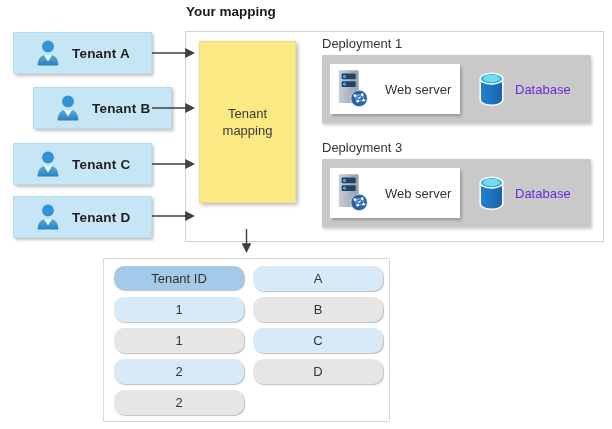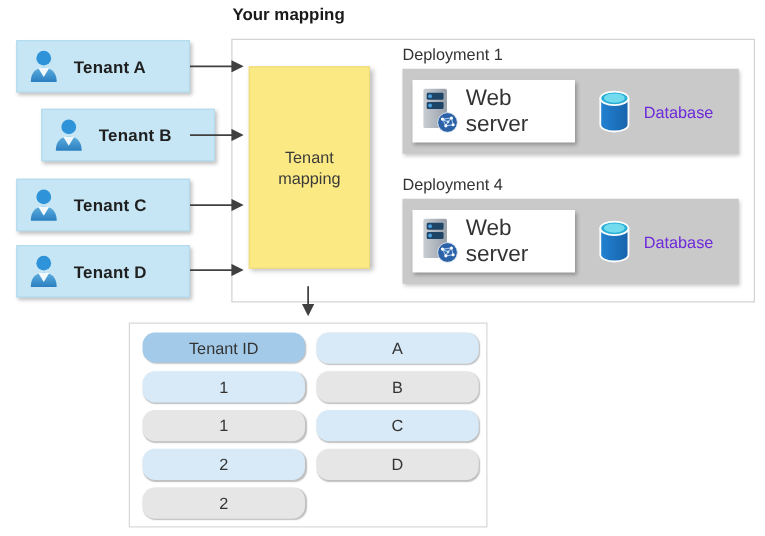--- a/index.html
+++ b/index.html
@@ -11,35 +11,35 @@
   
   .arrows { position:absolute; left:0; top:0; width:612px; height:429px; pointer-events:none; z-index:10; }
   .arrow-line { stroke:var(--arrow-color,#404040); stroke-width:1.4; fill:none; }
   .arrow-head { fill:var(--arrow-color,#404040); }
 
   
   .tenant {
     position:absolute; left:13px; width:139px; height:42px; box-sizing:border-box;
     background:var(--tenant-box-fill,#c6e6f5); border:1px solid #b4dbee;
     box-shadow:1.5px 2px 3px rgba(0,0,0,.25);
-    display:flex; align-items:center; padding-left:6px;
+    display:flex; align-items:center; padding-left:19px;
   }
   .tenant-a { top:32px; } .tenant-b { top:87px;margin-left:20px; } .tenant-c { top:143px; } .tenant-d { top:196px; }
   .tenant .t-label { font-weight:bold; font-size:13.5px; color:#1f1f1f; margin-left:9px; letter-spacing:.2px; }
 
   
   .solution-title { position:absolute; left:186px; top:4px; font-weight:bold; font-size:13.5px; color:#1a1a1a; }
   .solution {
     position:absolute; left:185px; top:31px; width:419px; height:211px;
     background:#ffffff; border:1px solid #d4d4d4; box-sizing:border-box;
   }
 
   
   .mapping-box {
-    position:absolute; left:13px; top:21px; width:97px; height:162px; box-sizing:border-box;
+    position:absolute; left:13px; top:9px; width:97px; height:162px; box-sizing:border-box;
     background:var(--tenant-mapping-fill,#fbe983); border:1px solid #eedc7f;
     box-shadow:2px 2px 4px rgba(0,0,0,.28);
     display:flex; align-items:center; justify-content:center; text-align:center;
   }
   .mapping-box .m-label { display:block; width:72px; font-size:13px; line-height:17px; color:#3a3a3a; }
 
   
   .deployment { position:absolute; left:136px; width:269px; }
   .dep-1 { top:4px; } .dep-2 { top:108px; }
   .dep-label { font-size:13px; color:#333; height:19px; }
@@ -47,21 +47,21 @@
     width:269px; height:68px; box-sizing:border-box;
     background:var(--deployment-box-fill,#c9c9c9);
     box-shadow:1px 2px 3px rgba(0,0,0,.22);
     display:flex; align-items:center; padding-left:8px;
   }
   .server-box {
     width:130px; height:50px; box-sizing:border-box; background:#ffffff;
     box-shadow:1.5px 2px 3px rgba(0,0,0,.28);
     display:flex; align-items:center; padding-left:6px;
   }
-  .server-box .s-label { font-size:18px; color:#333; margin-left:6px; }
+  .server-box .s-label { font-size:13px; color:#333; margin-left:17px; }
   .db-group { display:flex; align-items:center; margin-left:18px; }
   .db-group .d-label { font-size:13px; color:#6d28d9; margin-left:10px; }
 
   
   .map-table {
     position:absolute; left:103px; top:258px; width:287px; height:164px; box-sizing:border-box;
     background:#ffffff; border:1px solid #d9d9d9; padding:7px 8px 8px 10px;
   }
   .map-grid { display:grid; grid-template-columns:130px 130px; column-gap:9px; row-gap:6px; }
   .cell {
@@ -162,21 +162,21 @@
         <div class="db-group">
           <svg width="27" height="36" viewBox="0 0 30 40">
               <use href="#database"></use>
             </svg>
           <span class="d-label">Database</span>
         </div>
       </div>
     </div>
 
     <div class="deployment dep-2">
-      <div class="dep-label">Deployment 4</div>
+      <div class="dep-label">Deployment 3</div>
       <div class="dep-box">
         <div class="server-box">
           <svg width="32" height="40" viewBox="0 0 34 42">
               <use href="#webserver"></use>
             </svg>
           <span class="s-label">Web server</span>
         </div>
         <div class="db-group">
           <svg width="27" height="36" viewBox="0 0 30 40">
               <use href="#database"></use>

